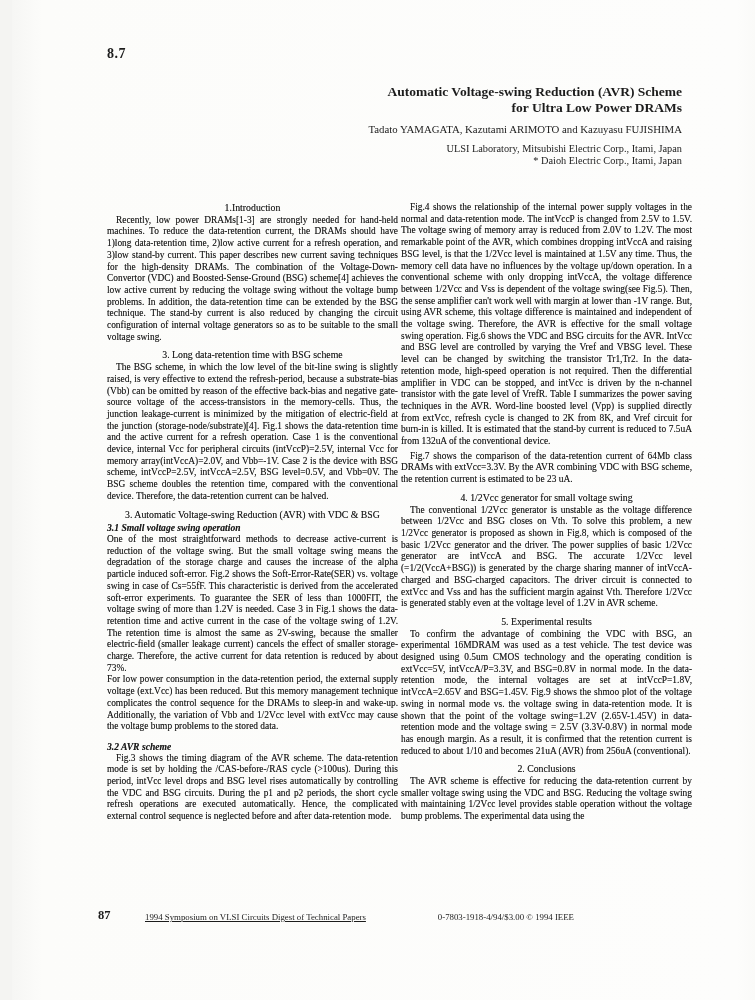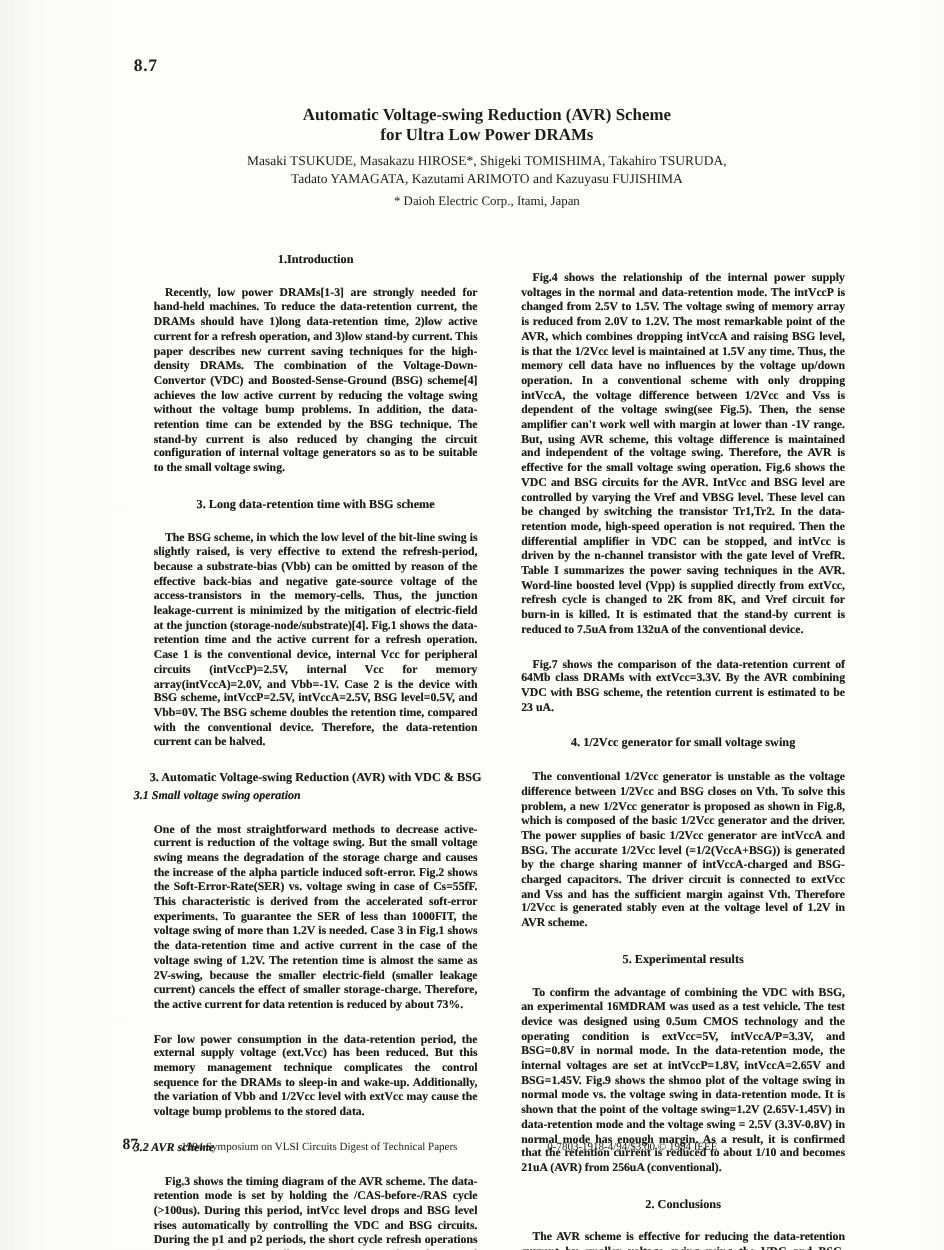--- a/index.html
+++ b/index.html
@@ -23,21 +23,21 @@
     position: absolute;
     left: 95px; top: 46px;
     font-size: 14px;
     font-weight: bold;
     letter-spacing: 0.5px;
   }
   .title-block {
     position: absolute;
     left: 85px; top: 84px;
     width: 585px;
-    text-align: center;
+    text-align: right;
   }
   .title-line {
     font-size: 13.5px;
     font-weight: bold;
     line-height: 16px;
   }
   .authors {
     font-size: 10.8px;
     line-height: 13.5px;
   }
@@ -53,75 +53,74 @@
     width: 291px;
     font-size: 9.4px;
     line-height: 11.7px;
     text-align: justify;
     text-shadow: 0 0 0.4px rgba(30,30,30,0.55);
   }
   .col-left  { left: 95px; }
   .col-right { left: 389px; }
   .sec-heading {
     text-align: center;
-    font-weight: bold;
+    font-weight: normal;
     font-size: 9.8px;
     margin: 6px 0 1px 0;
   }
   .sec-heading.first { margin-top: 0; }
   .sub-heading {
     text-align: left;
     font-weight: bold;
     font-style: italic;
     font-size: 9.6px;
     margin: 2px 0 0 0;
   }
   p.para {
-    margin: 16px;
-    font-weight: bold;
+    margin: 0;
   }
   p.para.indent { text-indent: 9px; }
   p.para.gap { margin-top: 3px; }
   .footer {
     position: absolute;
     left: 0; top: 908px;
     width: 649px;
     height: 20px;
     font-size: 8.8px;
   }
   .footer .pageno {
     position: absolute;
     left: 86px; top: 0;
     font-size: 12.5px;
     font-weight: bold;
   }
   .footer .conf {
     position: absolute;
-    left: 133px; top: 4px;
+    left: 133px; top: 4px; text-decoration: underline;
   }
   .footer .copy {
     position: absolute;
     right: 87px; top: 4px; padding-left: 48px;
   }
 </style>
 </head>
 <body>
 
 <div class="page">
 
   <div class="paper-no">8.7</div>
 
   <div class="title-block">
     <div class="title-line">Automatic Voltage-swing Reduction (AVR) Scheme</div>
     <div class="title-line">for Ultra Low Power DRAMs</div>
     <div class="authors-block">
-      <div class="authors">Masaki TSUKUDE, Masakazu HIROSE*, Shigeki TOMISHIMA, Takahiro TSURUDA,</div>
       <div class="authors">Tadato YAMAGATA, Kazutami ARIMOTO and Kazuyasu FUJISHIMA</div>
     </div>
     <div class="affil-block">
+      <div class="affil">ULSI Laboratory, Mitsubishi Electric Corp., Itami, Japan</div>
       <div class="affil">* Daioh Electric Corp., Itami, Japan</div>
     </div>
   </div>
 
   <div class="col col-left">
     <div class="sec-heading first">1.Introduction</div>
     <p class="para indent">Recently, low power DRAMs[1-3] are strongly needed for hand-held machines. To reduce the data-retention current, the DRAMs should have 1)long data-retention time, 2)low active current for a refresh operation, and 3)low stand-by current. This paper describes new current saving techniques for the high-density DRAMs. The combination of the Voltage-Down-Convertor (VDC) and Boosted-Sense-Ground (BSG) scheme[4] achieves the low active current by reducing the voltage swing without the voltage bump problems. In addition, the data-retention time can be extended by the BSG technique. The stand-by current is also reduced by changing the circuit configuration of internal voltage generators so as to be suitable to the small voltage swing.</p>
 
     <div class="sec-heading">3. Long data-retention time with BSG scheme</div>
     <p class="para indent">The BSG scheme, in which the low level of the bit-line swing is slightly raised, is very effective to extend the refresh-period, because a substrate-bias (Vbb) can be omitted by reason of the effective back-bias and negative gate-source voltage of the access-transistors in the memory-cells. Thus, the junction leakage-current is minimized by the mitigation of electric-field at the junction (storage-node/substrate)[4]. Fig.1 shows the data-retention time and the active current for a refresh operation. Case 1 is the conventional device, internal Vcc for peripheral circuits (intVccP)=2.5V, internal Vcc for memory array(intVccA)=2.0V, and Vbb=-1V. Case 2 is the device with BSG scheme, intVccP=2.5V, intVccA=2.5V, BSG level=0.5V, and Vbb=0V. The BSG scheme doubles the retention time, compared with the conventional device. Therefore, the data-retention current can be halved.</p>

